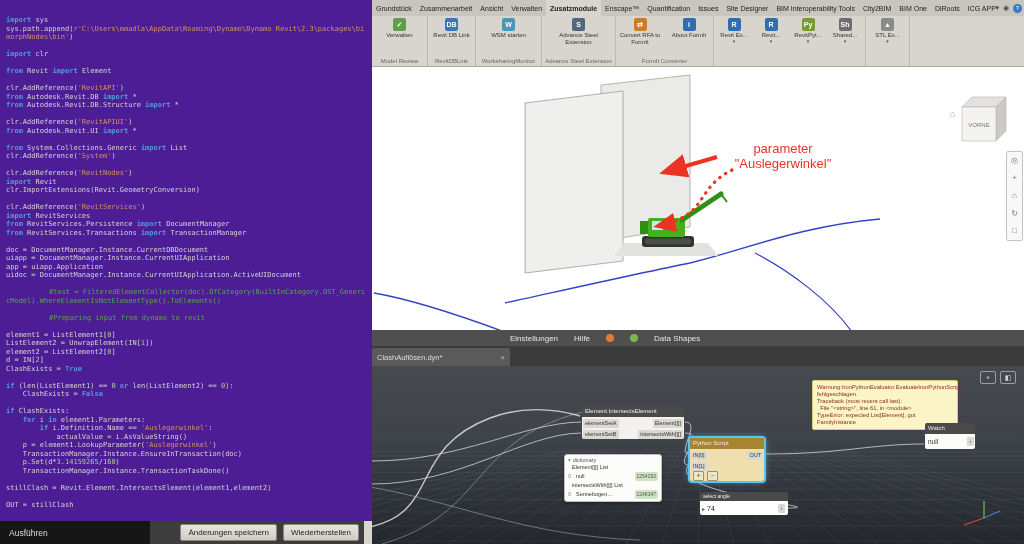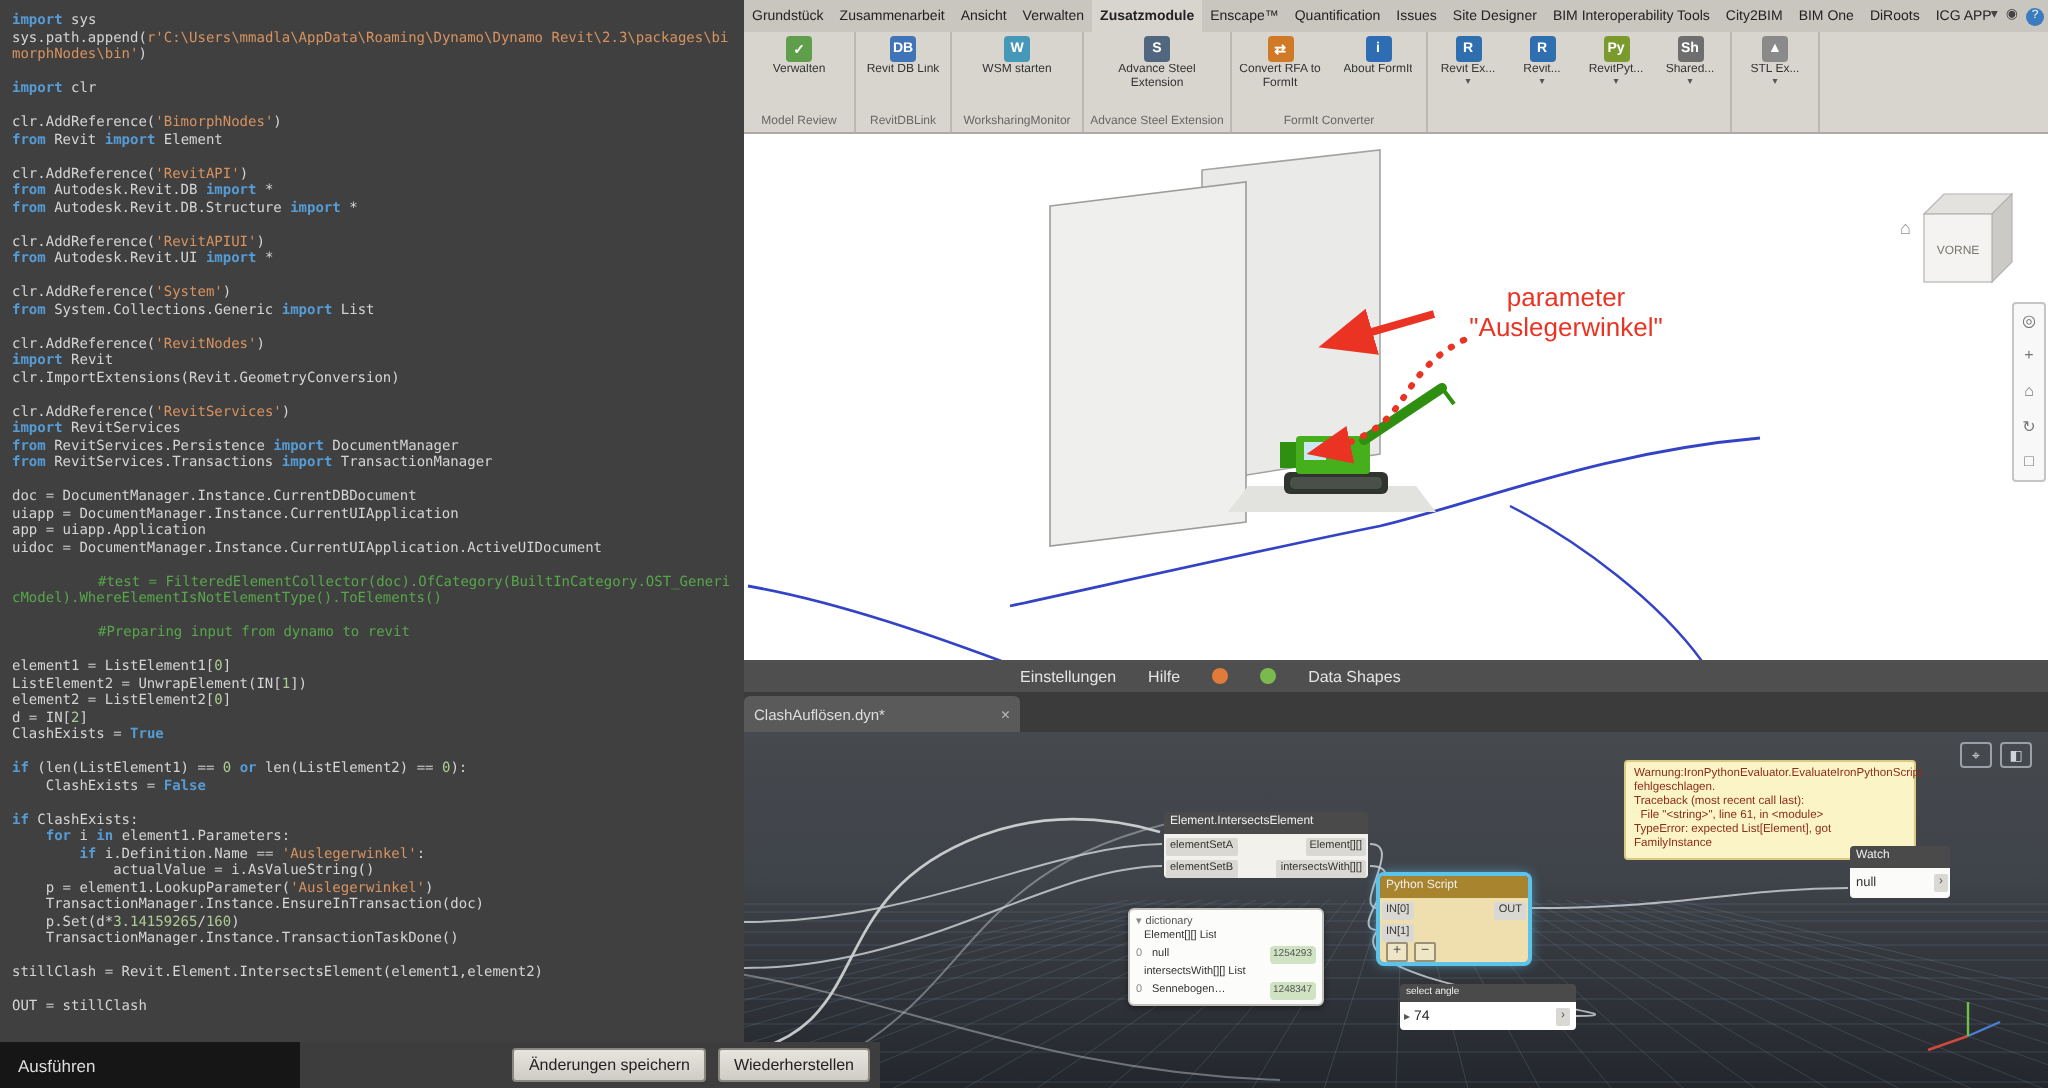--- a/index.html
+++ b/index.html
@@ -1,28 +1,28 @@
 <!DOCTYPE html>
 <html><head>
 <meta charset="utf-8">
 <style>
   html,body{margin:0;padding:0;background:#888;}
   #app{position:relative;width:1024px;height:544px;overflow:hidden;background:#d8d5cf;
        font-family:"Liberation Sans",sans-serif;}
 
   
-  #editor{position:absolute;left:0;top:0;width:372px;height:521px;background:#404040;
-          box-sizing:border-box;padding:6px 4px 0 6px;overflow:hidden;z-index:6;}
+  #editor{position:absolute;left:0;top:0;width:372px;height:521px;background:#4c1d95;
+          box-sizing:border-box;padding:16px 4px 0 6px;overflow:hidden;z-index:6;}
   .cl{font-family:"DejaVu Sans Mono",monospace;font-size:7px;line-height:8.5px;color:#d4d4d4;
       white-space:pre-wrap;word-break:break-all;}
   .tk{color:#559cd6;font-weight:bold;}
   .ts{color:#d7925f;}
   .tc{color:#57a64a;margin-left:43px;}
   .tn{color:#aecb93;}
-  #editor-bar{position:absolute;left:0;top:521px;width:440px;height:23px;background:#3d3d3d;
+  #editor-bar{position:absolute;left:0;top:521px;width:364px;height:23px;background:#3d3d3d;
               display:flex;align-items:center;z-index:6;}
   #run-area{width:150px;height:100%;background:#161616;display:flex;align-items:center;
             padding-left:9px;box-sizing:border-box;}
   #run-btn{color:#ddd;font-size:8.5px;}
   #editor-bar .spacer{flex:1;}
   .ed-btn{font-size:8px;color:#222;background:linear-gradient(#e8e5de,#cfccc5);
           border:1px solid #8a877f;border-radius:2px;height:17px;padding:0 7px;
           display:flex;align-items:center;margin-left:6px;font-family:inherit;}
 
   
@@ -126,32 +126,31 @@
 
 <div id="app">
 
   <div id="editor">
     <div id="code">
         <div class="cl"><span class="tk">import</span> sys</div>
         <div class="cl">sys.path.append(<span class="ts">r'C:\Users\mmadla\AppData\Roaming\Dynamo\Dynamo Revit\2.3\packages\bimorphNodes\bin'</span>)</div>
         <div class="cl">&nbsp;</div>
         <div class="cl"><span class="tk">import</span> clr</div>
         <div class="cl">&nbsp;</div>
-        <div class="cl">clr.AddReference(<span class="ts">'BimorphNodes'</span>)</div>
         <div class="cl"><span class="tk">from</span> Revit <span class="tk">import</span> Element</div>
         <div class="cl">&nbsp;</div>
         <div class="cl">clr.AddReference(<span class="ts">'RevitAPI'</span>)</div>
         <div class="cl"><span class="tk">from</span> Autodesk.Revit.DB <span class="tk">import</span> *</div>
         <div class="cl"><span class="tk">from</span> Autodesk.Revit.DB.Structure <span class="tk">import</span> *</div>
         <div class="cl">&nbsp;</div>
         <div class="cl">clr.AddReference(<span class="ts">'RevitAPIUI'</span>)</div>
         <div class="cl"><span class="tk">from</span> Autodesk.Revit.UI <span class="tk">import</span> *</div>
         <div class="cl">&nbsp;</div>
+        <div class="cl"><span class="tk">from</span> System.Collections.Generic <span class="tk">import</span> List</div>
         <div class="cl">clr.AddReference(<span class="ts">'System'</span>)</div>
-        <div class="cl"><span class="tk">from</span> System.Collections.Generic <span class="tk">import</span> List</div>
         <div class="cl">&nbsp;</div>
         <div class="cl">clr.AddReference(<span class="ts">'RevitNodes'</span>)</div>
         <div class="cl"><span class="tk">import</span> Revit</div>
         <div class="cl">clr.ImportExtensions(Revit.GeometryConversion)</div>
         <div class="cl">&nbsp;</div>
         <div class="cl">clr.AddReference(<span class="ts">'RevitServices'</span>)</div>
         <div class="cl"><span class="tk">import</span> RevitServices</div>
         <div class="cl"><span class="tk">from</span> RevitServices.Persistence <span class="tk">import</span> DocumentManager</div>
         <div class="cl"><span class="tk">from</span> RevitServices.Transactions <span class="tk">import</span> TransactionManager</div>
         <div class="cl">&nbsp;</div>

